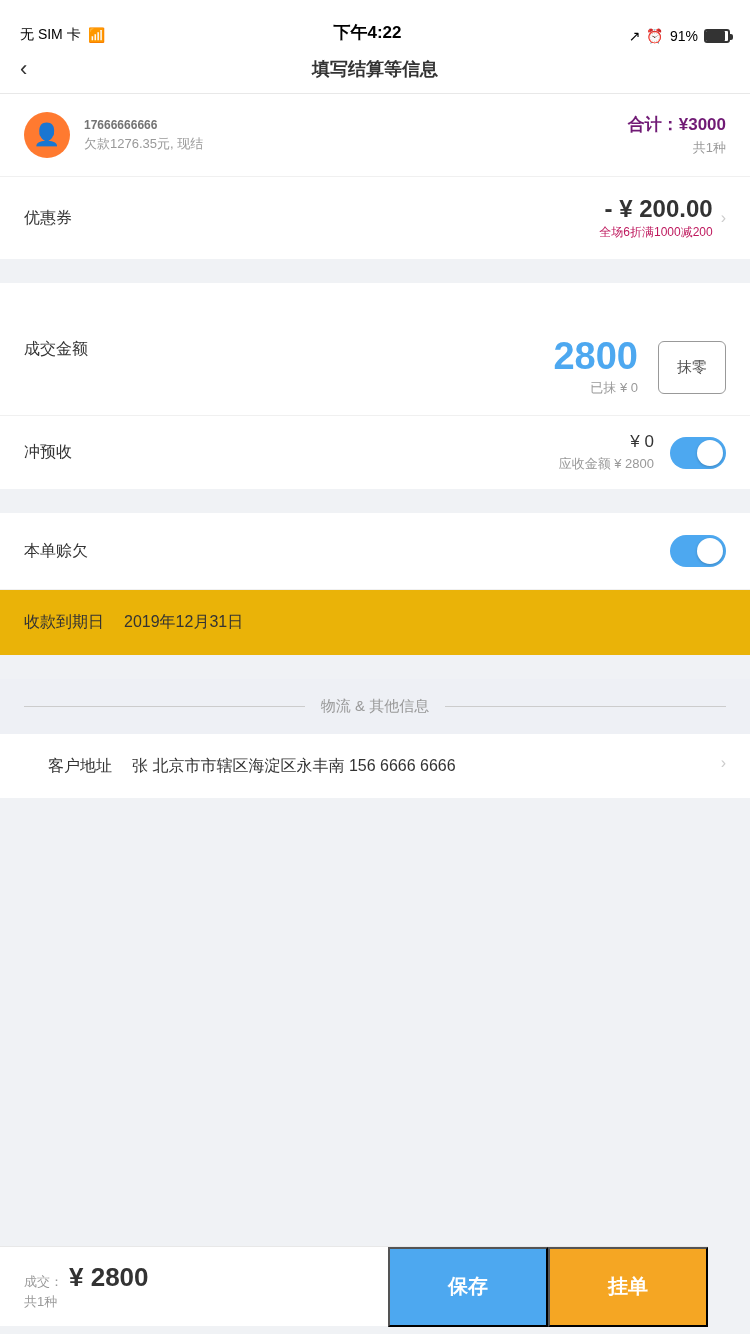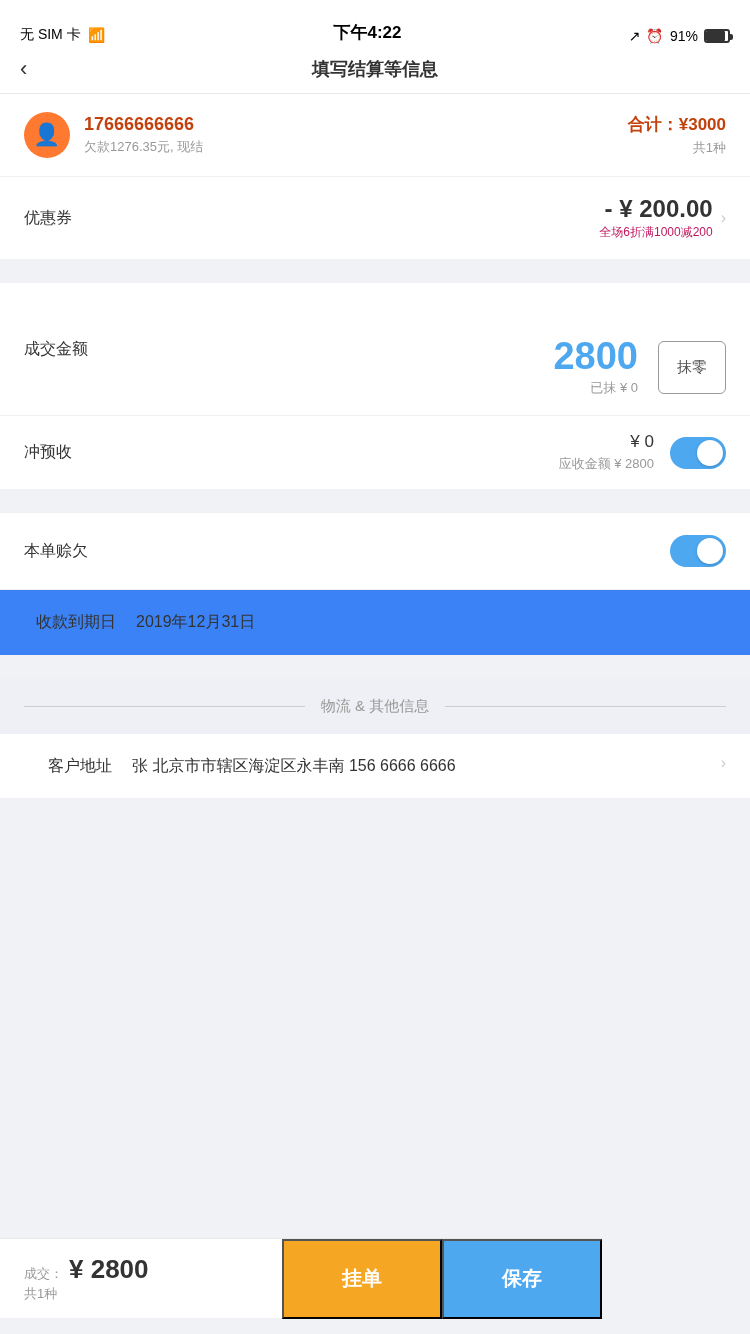--- a/index.html
+++ b/index.html
@@ -80,24 +80,24 @@
       height: 46px;
       border-radius: 50%;
       background: #ff7a30;
       display: flex;
       align-items: center;
       justify-content: center;
       font-size: 22px;
       color: #fff;
     }
     .customer-info {}
-    .customer-phone { font-size: 18px; font-weight: 600; color: #c2410c; }
+    .customer-phone { font-size: 12px; font-weight: 600; color: #737373; }
     .customer-sub { font-size: 13px; color: #999; margin-top: 3px; }
     .customer-right { text-align: right; }
-    .total-amount { font-size: 17px; font-weight: 600; color: #c2410c; }
+    .total-amount { font-size: 17px; font-weight: 600; color: #701a75; }
     .total-count { font-size: 13px; color: #999; margin-top: 3px; }
 
     
     .coupon-row {
       background: #fff;
       padding: 18px 24px;
       display: flex;
       align-items: center;
       justify-content: space-between;
     }
@@ -176,22 +176,22 @@
     .debt-row {
       background: #fff;
       padding: 22px 24px;
       display: flex;
       align-items: center;
       justify-content: space-between;
     }
 
     
     .due-date-row {
-      background: #3b82f6;
-      padding: 22px 36px;
+      background: #eab308;
+      padding: 22px 24px;
       display: flex;
       align-items: center;
       border-top: 1px solid #f0f0f0;
     }
     .due-label { font-size: 16px; color: #333; margin-right: 20px; }
     .due-date { font-size: 16px; color: #333; }
 
     
     .logistics-sep {
       background: #eef0f5;
@@ -222,23 +222,23 @@
 
     
     .bottom-fill {
       background: #f0f2f5;
       height: 180px;
     }
 
     
     .bottom-bar {
       position: fixed;
-      bottom: 16px;
+      bottom: 8px;
       left: 0;
-      width: 602px;
+      width: 708px;
       height: 80px;
       background: #fff;
       display: flex;
       align-items: center;
       border-top: 1px solid #e8e8e8;
     }
     .bottom-summary {
       flex: 1;
       padding: 0 24px;
     }
@@ -380,15 +380,15 @@
 </div>
 
 <div class="bottom-bar">
   <div class="bottom-summary">
     <div style="display:flex;align-items:baseline;gap:6px;">
       <span class="bottom-summary-top">成交：</span>
       <span class="bottom-summary-amount">¥ 2800</span>
     </div>
     <div class="bottom-summary-top">共1种</div>
   </div>
+  <button class="bottom-btn btn-save">保存</button>
   <button class="bottom-btn btn-hold">挂单</button>
-  <button class="bottom-btn btn-save">保存</button>
 </div>
 
 </body></html>

